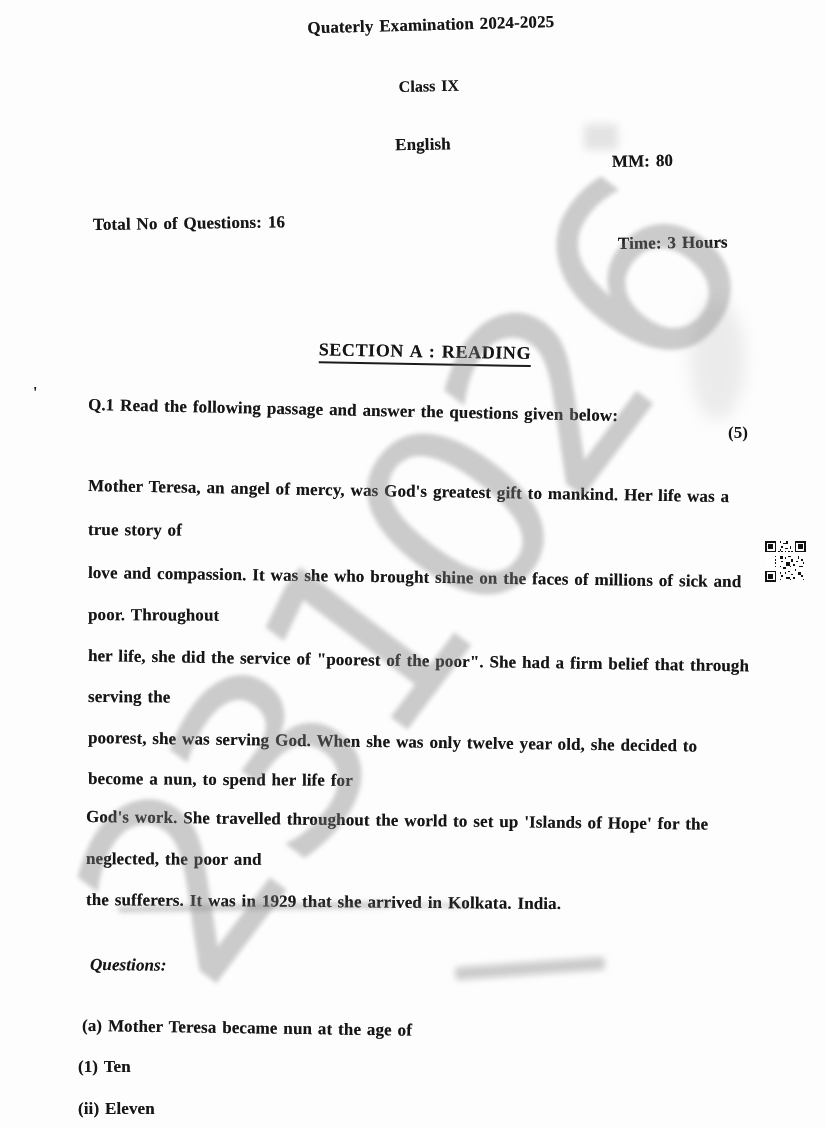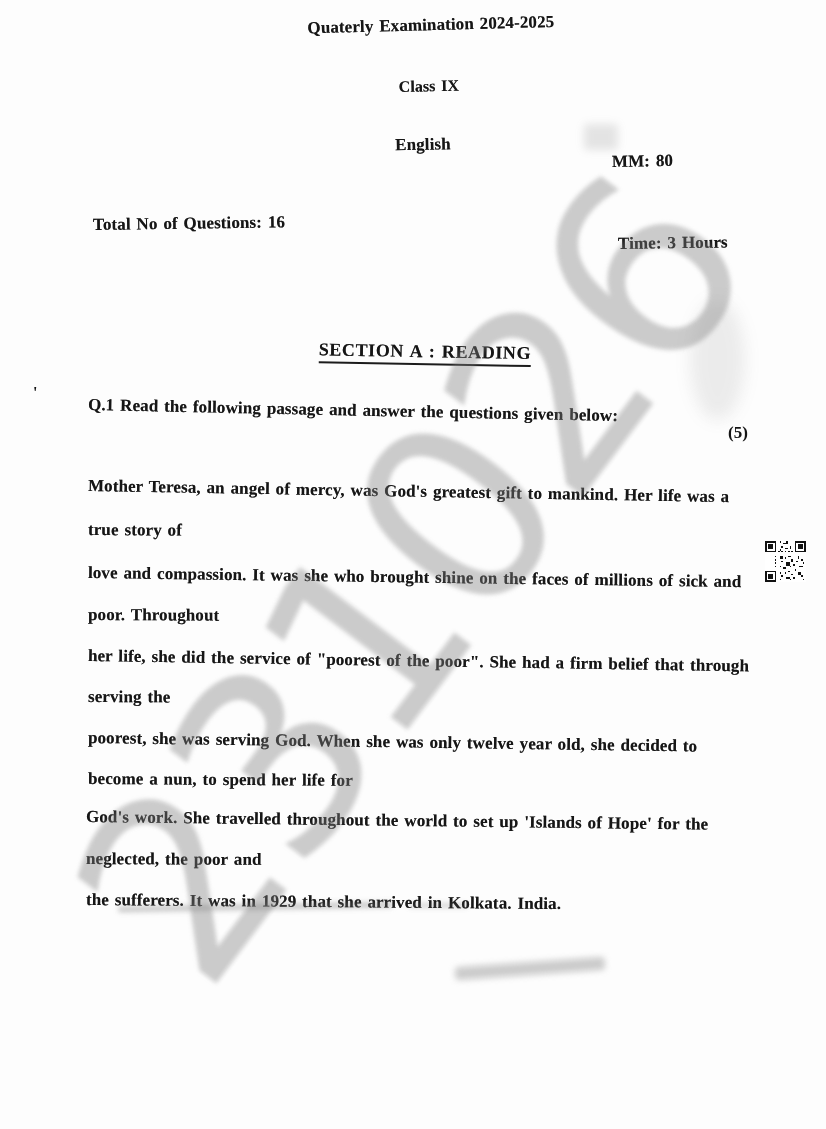--- a/index.html
+++ b/index.html
@@ -100,20 +100,28 @@
     <div class="line txt" style="left:88px;top:363px;transform:rotate(0.3deg);">poor. Throughout</div>
     <div class="line txt" style="left:88px;top:384px;transform:rotate(0.9deg);">her life, she did the service of "poorest of the poor". She had a firm belief that through</div>
     <div class="line txt" style="left:88px;top:405px;transform:rotate(0.3deg);">serving the</div>
     <div class="line txt" style="left:88px;top:426px;transform:rotate(0.8deg);">poorest, she was serving God. When she was only twelve year old, she decided to</div>
     <div class="line txt" style="left:88px;top:447px;transform:rotate(0.4deg);">become a nun, to spend her life for</div>
     <div class="line txt" style="left:86px;top:465px;transform:rotate(0.7deg);">God's work. She travelled throughout the world to set up 'Islands of Hope' for the</div>
     <div class="line txt" style="left:86px;top:487px;transform:rotate(0.3deg);">neglected, the poor and</div>
     <div class="line txt" style="left:86px;top:508px;transform:rotate(0.5deg);">the sufferers. It was in 1929 that she arrived in Kolkata. India.</div>
   </div>
 
+  <div>
+    <div class="line qlabel txt" style="left:90px;top:553px;transform:rotate(0.5deg);">Questions:</div>
+
+    <div class="line txt" style="left:82px;top:594px;transform:rotate(0.8deg);">(a) Mother Teresa became nun at the age of</div>
+    <div class="line txt" style="left:78px;top:615px;">(1) Ten</div>
+    <div class="line txt" style="left:78px;top:637px;">(ii) Eleven</div>
+
+  </div>
 
   <div class="stray">'</div>
 
   <div class="watermark">
     <span>231026</span>
   </div>
 
   <div class="smudge" style="left:118px;top:904px;width:275px;height:6px;transform:rotate(-1deg);"></div>
   <div class="smudge" style="left:408px;top:903px;width:60px;height:5px;opacity:.7;"></div>
   <div class="smudge" style="left:455px;top:962px;width:150px;height:13px;transform:rotate(-4deg);filter:blur(3px);"></div>

